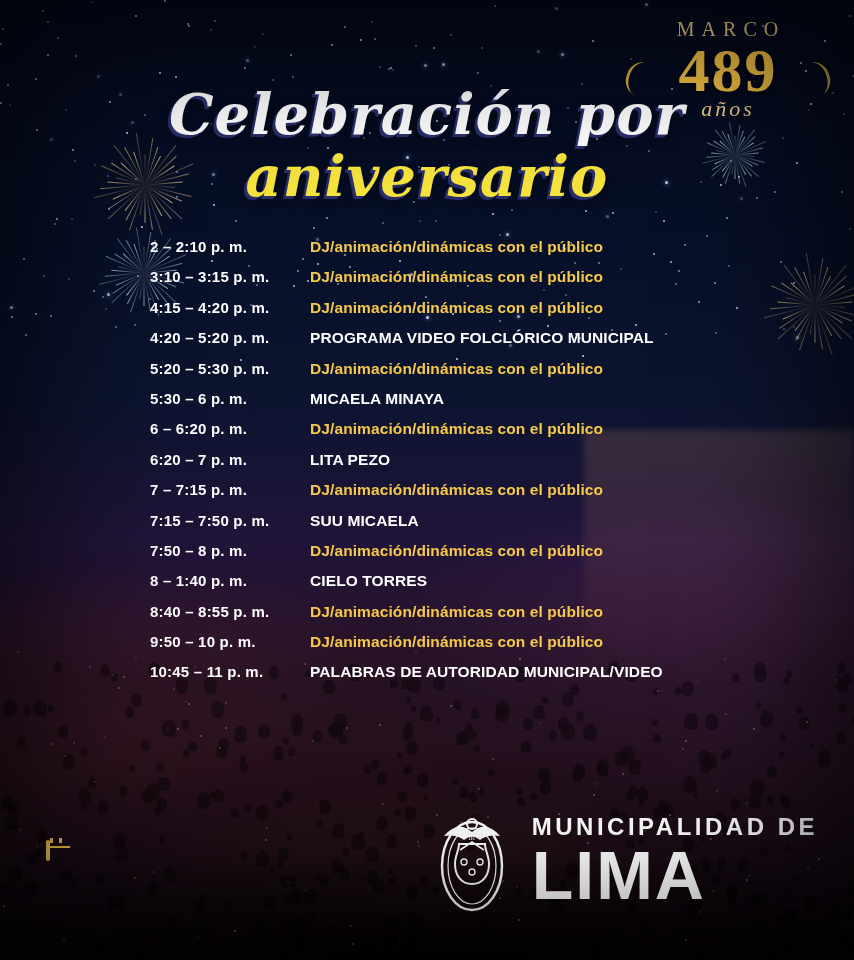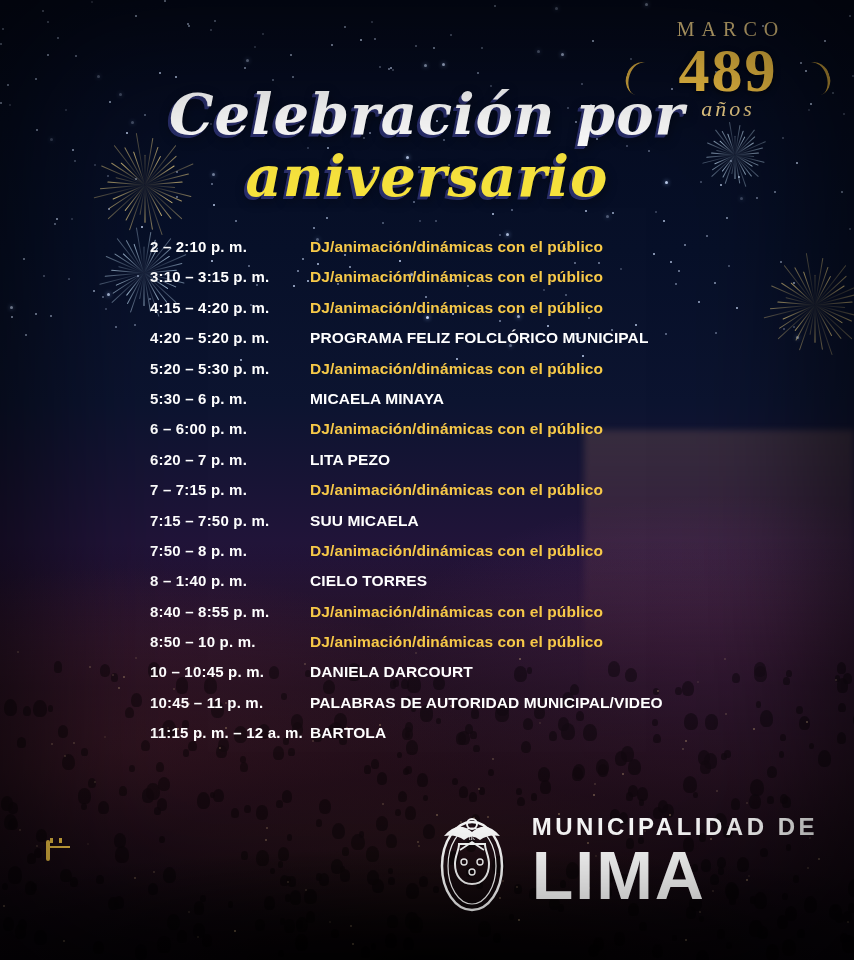--- a/index.html
+++ b/index.html
@@ -1117,32 +1117,32 @@
       <div class="row">
         <div class="time">3:10 – 3:15 p. m.</div>
         <div class="act dj">DJ/animación/dinámicas con el público</div>
       </div>
       <div class="row">
         <div class="time">4:15 – 4:20 p. m.</div>
         <div class="act dj">DJ/animación/dinámicas con el público</div>
       </div>
       <div class="row">
         <div class="time">4:20 – 5:20 p. m.</div>
-        <div class="act">PROGRAMA FELIZ FOLCLÓRICO MUNICIPAL</div>
+        <div class="act">PROGRAMA VIDEO FOLCLÓRICO MUNICIPAL</div>
       </div>
       <div class="row">
         <div class="time">5:20 – 5:30 p. m.</div>
         <div class="act dj">DJ/animación/dinámicas con el público</div>
       </div>
       <div class="row">
         <div class="time">5:30 – 6 p. m.</div>
         <div class="act">MICAELA MINAYA</div>
       </div>
       <div class="row">
-        <div class="time">6 – 6:00 p. m.</div>
+        <div class="time">6 – 6:20 p. m.</div>
         <div class="act dj">DJ/animación/dinámicas con el público</div>
       </div>
       <div class="row">
         <div class="time">6:20 – 7 p. m.</div>
         <div class="act">LITA PEZO</div>
       </div>
       <div class="row">
         <div class="time">7 – 7:15 p. m.</div>
         <div class="act dj">DJ/animación/dinámicas con el público</div>
       </div>
@@ -1156,34 +1156,26 @@
       </div>
       <div class="row">
         <div class="time">8 – 1:40 p. m.</div>
         <div class="act">CIELO TORRES</div>
       </div>
       <div class="row">
         <div class="time">8:40 – 8:55 p. m.</div>
         <div class="act dj">DJ/animación/dinámicas con el público</div>
       </div>
       <div class="row">
-        <div class="time">8:50 – 10 p. m.</div>
+        <div class="time">9:50 – 10 p. m.</div>
         <div class="act dj">DJ/animación/dinámicas con el público</div>
-      </div>
-      <div class="row">
-        <div class="time">10 – 10:45 p. m.</div>
-        <div class="act">DANIELA DARCOURT</div>
       </div>
       <div class="row">
         <div class="time">10:45 – 11 p. m.</div>
         <div class="act">PALABRAS DE AUTORIDAD MUNICIPAL/VIDEO</div>
-      </div>
-      <div class="row">
-        <div class="time">11:15 p. m. – 12 a. m.</div>
-        <div class="act">BARTOLA</div>
       </div>
     </div>
 
   <div class="footer-left">
     <div class="f-line">
       <span class="ic"><span class="ic-cal"></span></span>
     </div>
   </div>
 
   <div class="footer-right">

